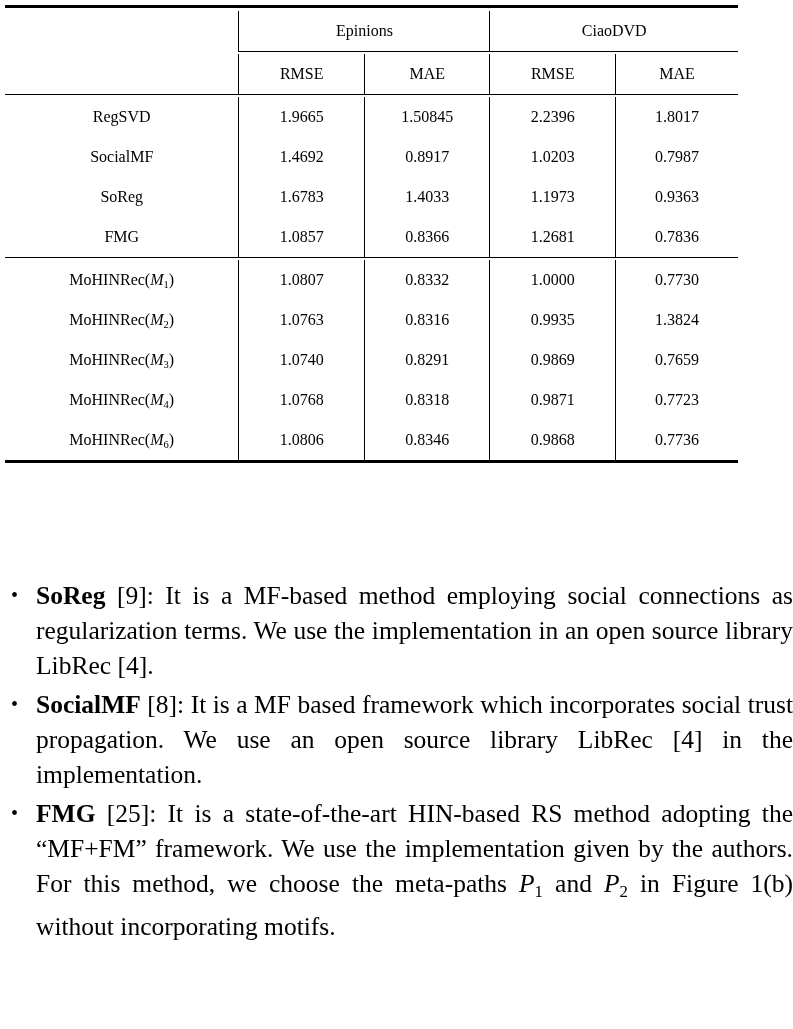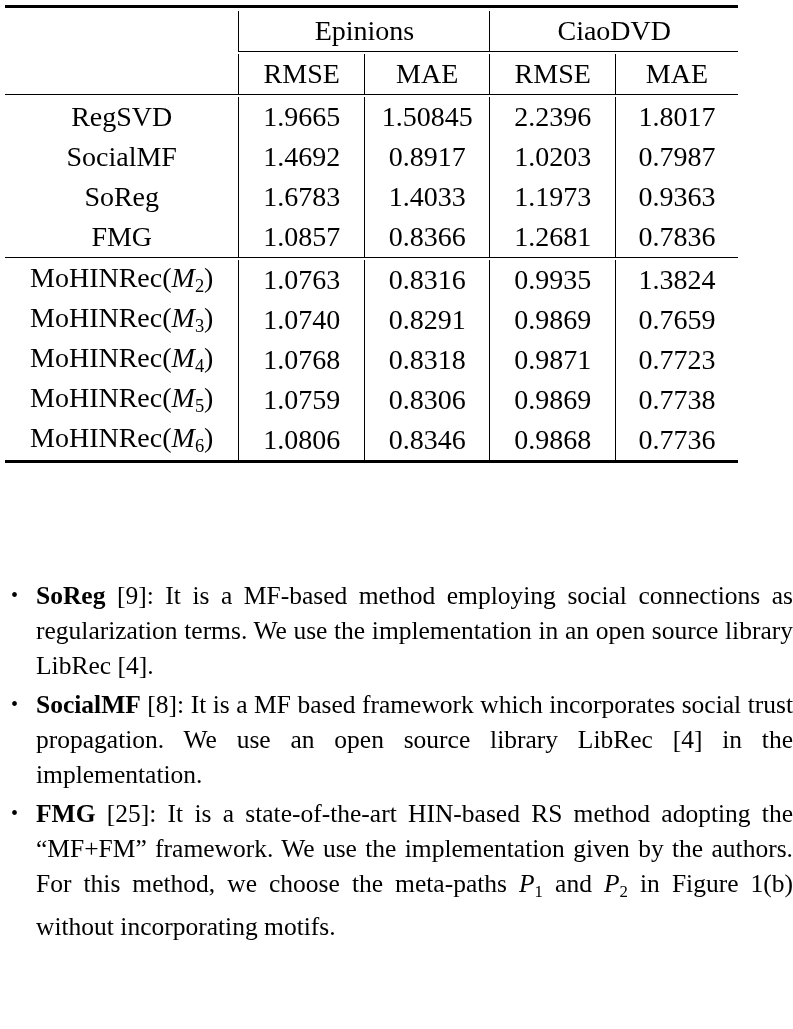--- a/index.html
+++ b/index.html
@@ -19,21 +19,21 @@
   .table-wrap {
     position: absolute;
     left: 5px;
     top: 5px;
     width: 733px;
   }
   table.results {
     border-collapse: collapse;
     width: 733px;
     table-layout: fixed;
-    font-size: 28px;
+    font-size: 16px;
   }
   table.results td, table.results th {
     padding: 0;
     font-weight: normal;
     vertical-align: middle;
   }
 
   
   .toprule td { border-top: 3px solid #000; height: 3px; padding: 0; font-size: 0; line-height: 0; }
   .midrule td { border-top: 1.6px solid #000; height: 2px; padding: 0; font-size: 0; line-height: 0; }
@@ -168,46 +168,46 @@
         <td class="vline">0.8366</td>
         <td class="vline">1.2681</td>
         <td class="vline">0.7836</td>
       </tr>
 
       <tr class="midrule">
         <td colspan="5"></td>
       </tr>
 
       <tr class="drow">
+        <td class="lbl"><span>MoHINRec(</span><span class="mitalic">M</span><span class="sub">1</span><span>)</span></td>
+        <td class="vline">1.0807</td>
+        <td class="vline">0.8332</td>
+        <td class="vline">1.0000</td>
+        <td class="vline">0.7730</td>
+      </tr>
+      <tr class="drow">
         <td class="lbl"><span>MoHINRec(</span><span class="mitalic">M</span><span class="sub">2</span><span>)</span></td>
         <td class="vline">1.0763</td>
         <td class="vline">0.8316</td>
         <td class="vline">0.9935</td>
         <td class="vline">1.3824</td>
       </tr>
       <tr class="drow">
         <td class="lbl"><span>MoHINRec(</span><span class="mitalic">M</span><span class="sub">3</span><span>)</span></td>
         <td class="vline bold">1.0740</td>
         <td class="vline bold">0.8291</td>
         <td class="vline">0.9869</td>
         <td class="vline bold">0.7659</td>
       </tr>
       <tr class="drow">
         <td class="lbl"><span>MoHINRec(</span><span class="mitalic">M</span><span class="sub">4</span><span>)</span></td>
         <td class="vline">1.0768</td>
         <td class="vline">0.8318</td>
         <td class="vline">0.9871</td>
         <td class="vline">0.7723</td>
-      </tr>
-      <tr class="drow">
-        <td class="lbl"><span>MoHINRec(</span><span class="mitalic">M</span><span class="sub">5</span><span>)</span></td>
-        <td class="vline">1.0759</td>
-        <td class="vline">0.8306</td>
-        <td class="vline">0.9869</td>
-        <td class="vline">0.7738</td>
       </tr>
       <tr class="drow">
         <td class="lbl"><span>MoHINRec(</span><span class="mitalic">M</span><span class="sub">6</span><span>)</span></td>
         <td class="vline">1.0806</td>
         <td class="vline">0.8346</td>
         <td class="vline">0.9868</td>
         <td class="vline">0.7736</td>
       </tr>
 
       <tr class="bottomrule">

